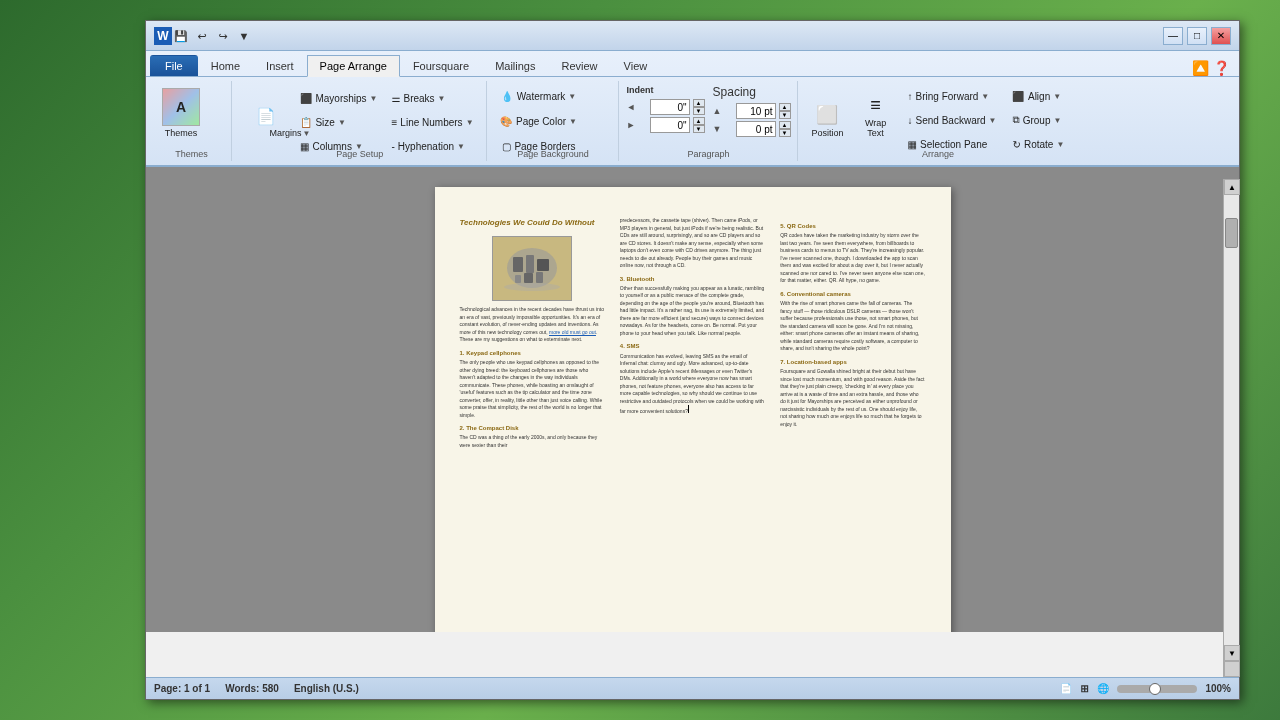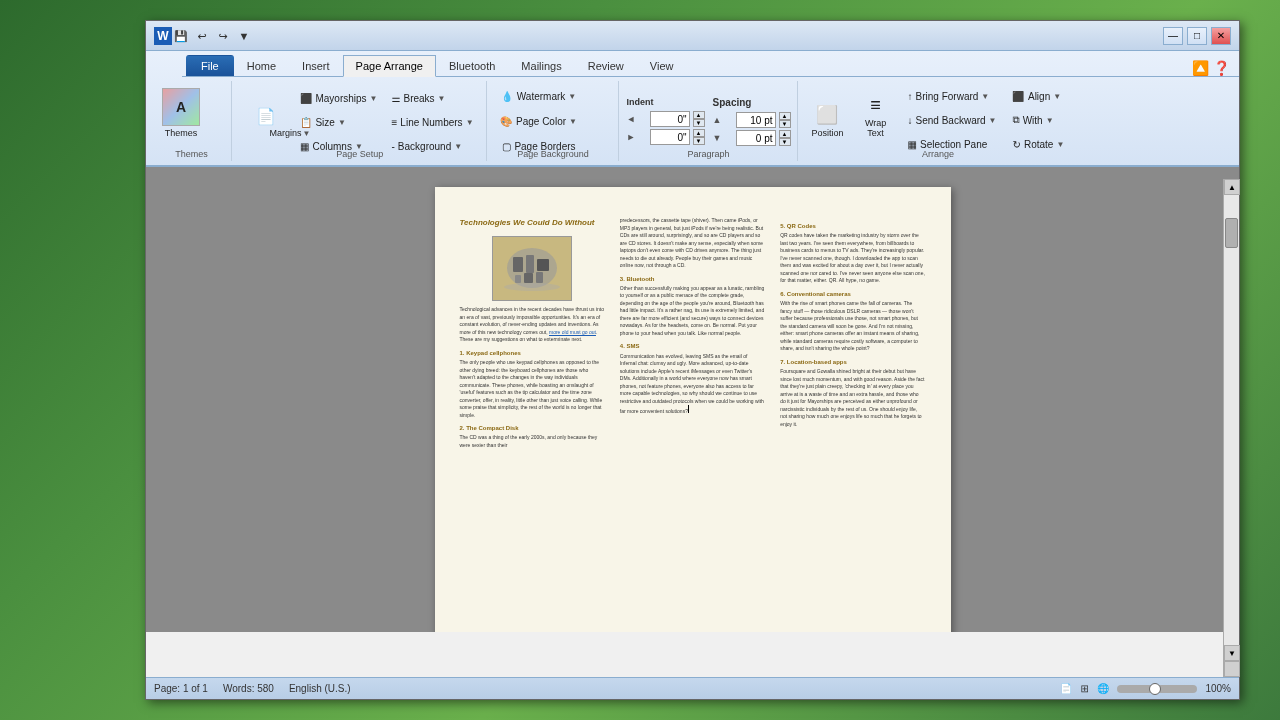--- a/index.html
+++ b/index.html
@@ -97,21 +97,20 @@
     .ribbon {
       background: linear-gradient(to bottom, #e8f0fb 0%, #d5e3f5 100%);
       border-bottom: 2px solid #8aadcf;
     }
     .ribbon-tabs {
       display: flex;
       align-items: flex-end;
       padding: 0 4px;
       height: 26px;
       border-bottom: 1px solid #8aadcf;
-      margin-left: 36px;
     }
     .ribbon-tab {
       padding: 4px 12px;
       font-size: 11px;
       cursor: pointer;
       color: #333;
       border: 1px solid transparent;
       border-bottom: none;
       background: transparent;
     }
@@ -209,21 +208,20 @@
       justify-content: center;
       font-size: 14px;
       font-weight: bold;
     }
 
     
     .spinner-group {
       display: flex;
       flex-direction: column;
       gap: 2px;
-      margin-top: 12px;
     }
     .spinner-row {
       display: flex;
       align-items: center;
       gap: 3px;
       font-size: 10px;
     }
     .spinner-label { width: 20px; color: #555; font-size: 9px; }
     .spinner-input {
       width: 40px;
@@ -283,20 +281,21 @@
       display: flex;
       align-items: center;
       padding: 0 8px;
       font-size: 10px;
       color: #333;
       gap: 15px;
       position: absolute;
       bottom: 0;
       left: 0;
       right: 0;
+      font-weight: bold;
     }
     .status-right {
       margin-left: auto;
       display: flex;
       align-items: center;
       gap: 8px;
     }
     .zoom-slider {
       width: 80px;
       height: 8px;
@@ -399,21 +398,21 @@
       <div class="win-btn close">✕</div>
     </div>
   </div>
 
   <div class="ribbon">
     <div class="ribbon-tabs">
       <div class="ribbon-tab file-tab">File</div>
       <div class="ribbon-tab">Home</div>
       <div class="ribbon-tab">Insert</div>
       <div class="ribbon-tab active">Page Arrange</div>
-      <div class="ribbon-tab">Bluetooth</div>
+      <div class="ribbon-tab">Foursquare</div>
       <div class="ribbon-tab">Mailings</div>
       <div class="ribbon-tab">Review</div>
       <div class="ribbon-tab">View</div>
       <div style="margin-left:auto; display:flex; gap:4px; align-items:center; padding-right:4px;">
         <span style="font-size:14px; cursor:pointer;">🔼</span>
         <span style="font-size:14px; cursor:pointer;">❓</span>
       </div>
     </div>
 
     <div class="ribbon-content">
@@ -462,21 +461,21 @@
                 <span>Breaks</span>
                 <span class="dropdown-arrow">▼</span>
             </div>
             <div class="rb-small">
               <span>≡</span>
                 <span>Line Numbers</span>
                 <span class="dropdown-arrow">▼</span>
             </div>
             <div class="rb-small">
               <span>-</span>
-                <span>Background</span>
+                <span>Hyphenation</span>
                 <span class="dropdown-arrow">▼</span>
             </div>
           </div>
         </div>
         <div class="ribbon-group-label">Page Setup</div>
       </div>
 
       <div class="ribbon-group" style="min-width:130px;">
         <div class="ribbon-group-content" style="flex-direction:column; gap:3px;">
           <div class="rb-small">
@@ -514,21 +513,21 @@
               <span class="spinner-label">►</span>
               <input class="spinner-input" value="0&quot;" readonly="" style="">
               <div class="spinner-arrows">
                 <div class="spinner-arrow">▲</div>
                 <div class="spinner-arrow">▼</div>
               </div>
             </div>
           </div>
 
           <div class="spinner-group">
-            <div style="font-size:10px; font-weight:bold; color:#333; margin-bottom:2px;">Spacing</div>
+            <div style="font-size:12px; font-weight:normal; color:#333; margin-bottom:2px;">Spacing</div>
             <div class="spinner-row">
               <span class="spinner-label">▲</span>
               <input class="spinner-input" value="10 pt" readonly="" style="">
               <div class="spinner-arrows">
                 <div class="spinner-arrow">▲</div>
                 <div class="spinner-arrow">▼</div>
               </div>
             </div>
             <div class="spinner-row">
               <span class="spinner-label">▼</span>
@@ -570,21 +569,21 @@
             </div>
           </div>
           <div style="display:flex; flex-direction:column; gap:2px;">
             <div class="rb-small">
               <span>⬛</span>
                 <span>Align</span>
                 <span class="dropdown-arrow">▼</span>
             </div>
             <div class="rb-small">
               <span>⧉</span>
-                <span>With</span>
+                <span>Group</span>
                 <span class="dropdown-arrow">▼</span>
             </div>
             <div class="rb-small">
               <span>↻</span>
                 <span>Rotate</span>
                 <span class="dropdown-arrow">▼</span>
             </div>
           </div>
         </div>
         <div class="ribbon-group-label">Arrange</div>

